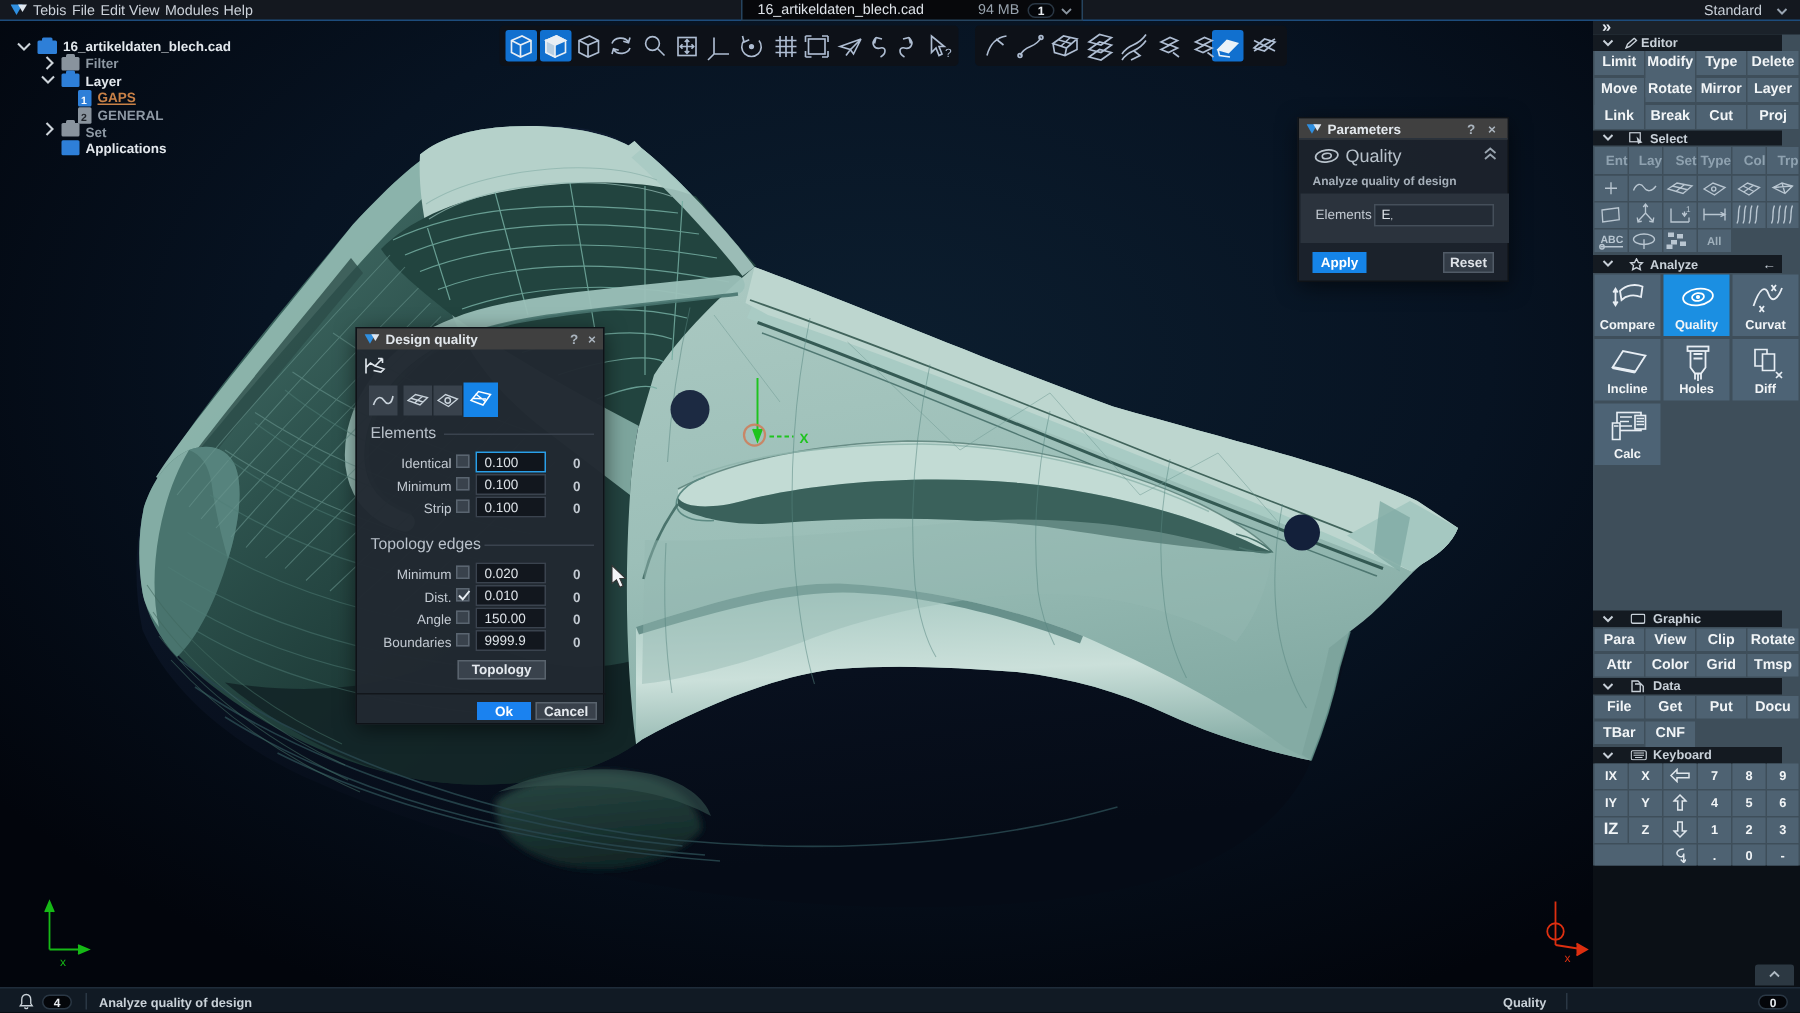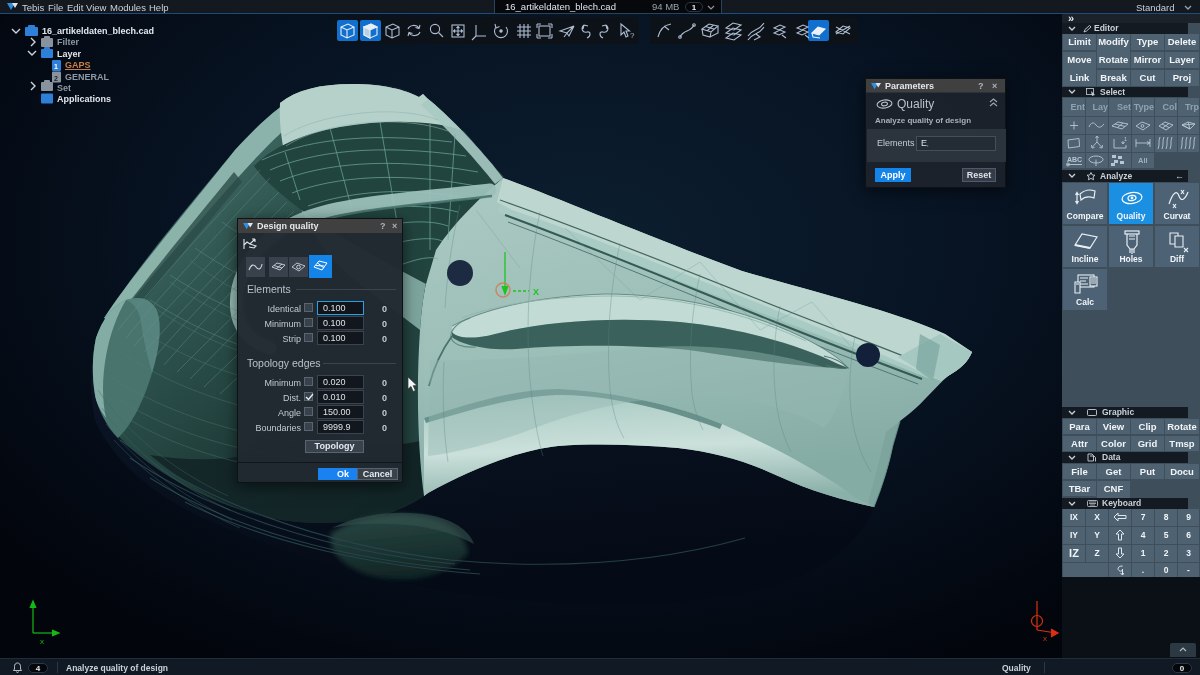--- a/index.html
+++ b/index.html
@@ -789,21 +789,21 @@
     <div class="cb" style="left:66px;top:188px"></div>
     <span class="rowlab" style="left:0;top:189px;width:63px">Angle</span>
     <div class="inp" style="left:79px;top:186px;width:47px;height:14px;line-height:12px"><span style="margin-left:5px">150.00</span></div>
     <span class="zero" style="left:144px;top:189px">0</span>
     <div class="cb" style="left:66px;top:203px"></div>
     <span class="rowlab" style="left:0;top:204px;width:63px">Boundaries</span>
     <div class="inp" style="left:79px;top:201px;width:47px;height:14px;line-height:12px"><span style="margin-left:5px">9999.9</span></div>
     <span class="zero" style="left:144px;top:204px">0</span>
     <div class="abs" style="left:67px;top:221px;width:59px;height:13px;background:#39424c;border:1px solid #59636d;color:#e4e9ee;font-size:9px;font-weight:bold;text-align:center;line-height:11px">Topology</div>
     <div class="abs" style="left:0;top:243px;width:166px;height:1px;background:#12161b"></div>
-    <div class="abs" style="left:80px;top:249px;width:50px;height:12px;background:#1a82f0;color:#fff;font-size:9px;font-weight:bold;text-align:center;line-height:12px">Ok</div>
+    <div class="abs" style="left:80px;top:249px;width:36px;height:12px;background:#1a82f0;color:#fff;font-size:9px;font-weight:bold;text-align:center;line-height:12px">Ok</div>
     <div class="abs" style="left:119px;top:249px;width:41px;height:12px;background:#39414b;border:1px solid #59636d;color:#e4e9ee;font-size:9px;font-weight:bold;text-align:center;line-height:10px">Cancel</div>
   </div>
 
   <div id="statusbar" class="abs">
     <svg class="abs" style="left:12px;top:3px" width="11" height="11" viewBox="0 0 11 11">
         <path d="M5.5,1 C3.5,1 2.5,2.5 2.5,4.5 L2.5,7 L1.5,8.5 L9.5,8.5 L8.5,7 L8.5,4.5 C8.5,2.5 7.5,1 5.5,1 Z M4.5,9.5 A1,1 0 0 0 6.5,9.5" stroke="#c9d1d8" fill="none" stroke-width="0.9"></path>
       </svg>
     <span class="pill" style="left:28px;top:3.5px;width:20px;height:10px;line-height:10px">4</span>
     <div class="abs" style="left:57px;top:3px;width:1px;height:11px;background:#2a3744"></div>
     <span class="abs" style="left:66px;top:3.5px;font-weight:bold">Analyze quality of design</span>

